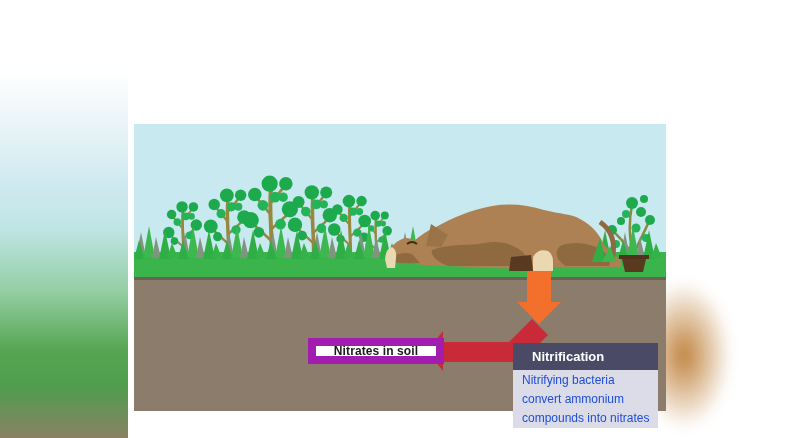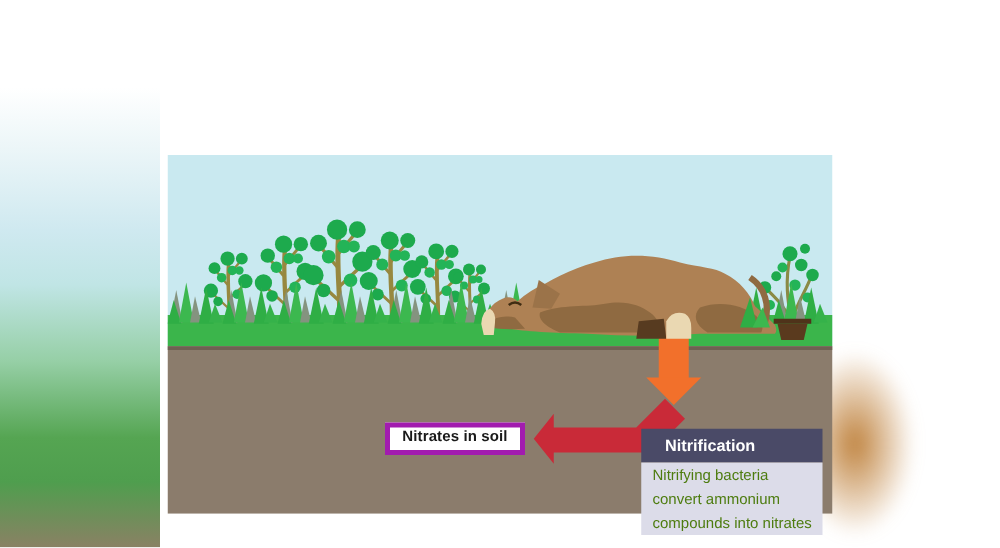--- a/index.html
+++ b/index.html
@@ -24,33 +24,33 @@
     position:absolute; left:-18px; top:280px; width:80px; height:150px;
     background:radial-gradient(ellipse at 40% 50%, rgba(188,124,52,0.95) 0%, rgba(188,124,52,0) 70%);
     filter:blur(6px);
   }
   .diagram-svg{ position:absolute; left:134px; top:124px; width:532px; height:287px; display:block; }
 
   .label-box{
     position:absolute; box-sizing:border-box;
   }
   .nitrates-box{
-    left:308px; top:338px; width:112px; height:26px;
-    background:#ffffff; border:4px solid #a21caf;
-    display:flex; align-items:flex-start; justify-content:center;
+    left:308px; top:338px; width:136px; height:26px;
+    background:#ffffff; border:8px solid #a21caf;
+    display:flex; align-items:center; justify-content:center;
     font-weight:bold; font-size:12px; color:#1a1a1a; letter-spacing:0.1px;
   }
   .nitrif-header{
     left:513px; top:343px; width:145px; height:27px;
     background:#4a4a67; color:#ffffff;
     font-weight:bold; font-size:13px; line-height:27px; padding-left:19px;
   }
   .nitrif-body{
     left:513px; top:370px; width:145px; height:58px;
-    background:#dcdce9; color:#4d7c0f;
+    background:#dcdce9; color:#1d4ed8;
     font-size:12px; line-height:19px; padding:1px 2px 0 9px;
   }
 </style>
 </head>
 <body>
 
 <div class="stage">
 
   <div class="strip-left"></div>
 

